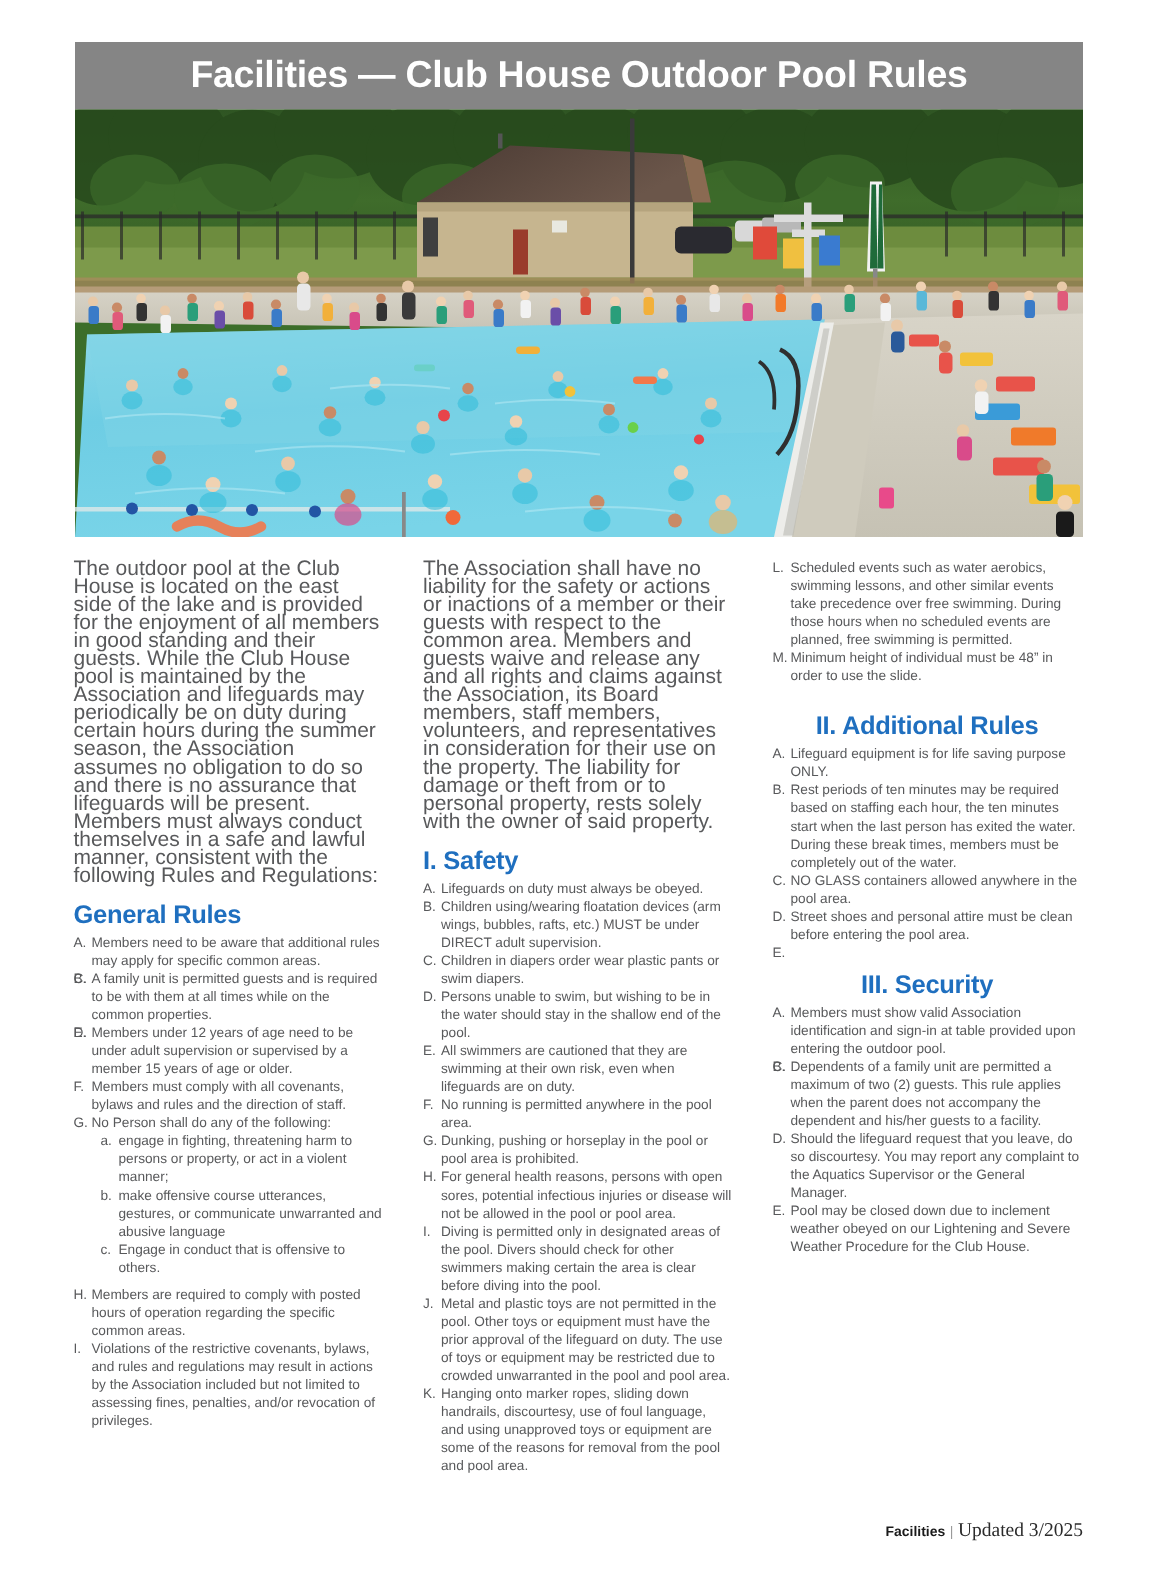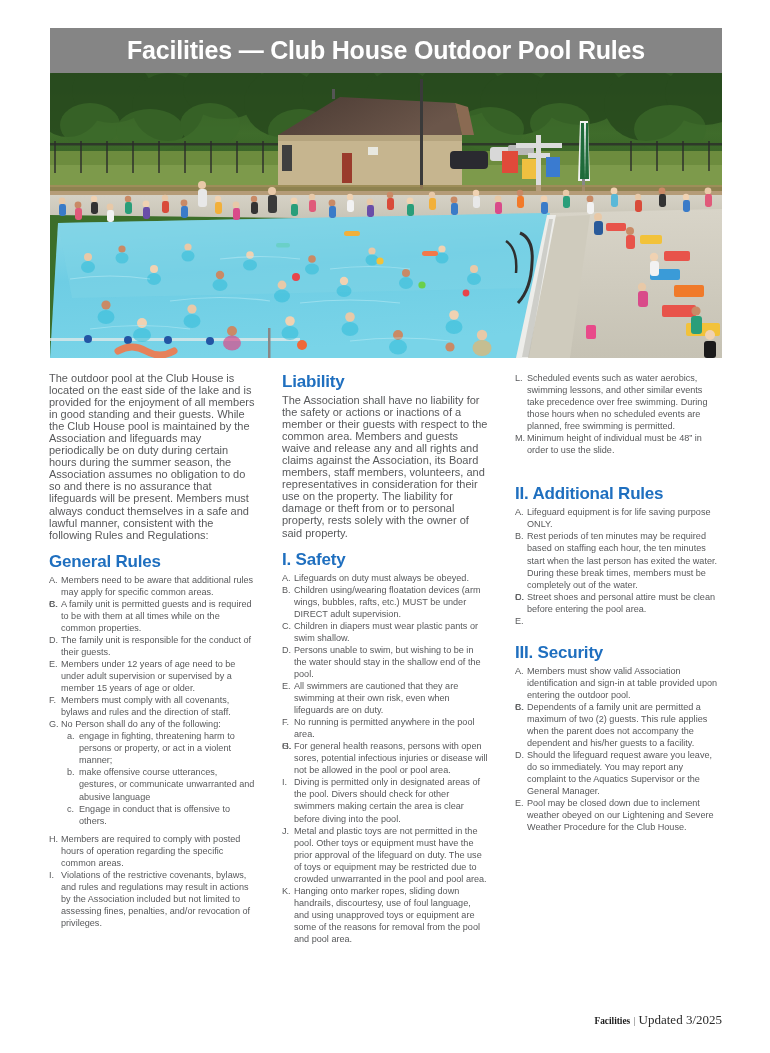--- a/index.html
+++ b/index.html
@@ -66,37 +66,37 @@
   .col {
     position: absolute;
     top: 0;
     width: 206px;
   }
   .col-1 { left: 49px; }
   .col-2 { left: 282px; }
   .col-3 { left: 515px; }
 
   .body-para {
-    font-size: 11px;
+    font-size: 14px;
     line-height: 12.05px;
     color: #58595b;
     margin: 0 0 11px 0;
     text-align: left;
   }
 
   h2.section-heading {
     color: #1f6fbf;
     font-size: 17px;
     font-weight: bold;
     margin: 4px 0 3px 0;
     line-height: 19px;
     letter-spacing: -0.2px;
   }
   h2.section-heading.tight { margin-top: 0; }
-  h2.section-heading.spaced { margin-top: 28px; }
+  h2.section-heading.spaced { margin-top: 18px; text-align: center; }
 
   ol.rules {
     list-style: none;
     margin: 0;
     padding: 0;
   }
   ol.rules > li {
     position: relative;
     padding-left: 12px;
     font-size: 9.1px;
@@ -138,21 +138,21 @@
     top: 1012px;
     width: 673px;
     text-align: right;
     font-size: 9.3px;
     color: #2b2b2b;
     border-top: 0;
   }
   .footer .f-bold {
     font-weight: bold;
     color: #1a1a1a;
-    font-family: Liberation Serif, serif;
+    font-family: Liberation Sans, sans-serif;
   }
   .footer .f-sep {
     color: #9a9a9a;
     padding: 0 3px;
   }
   .footer .f-upd {
     font-family: "Liberation Serif", serif;
     color: #2b2b2b;
     font-size: 13px;
   }
@@ -463,82 +463,81 @@
 
     <div class="col col-1">
       <p class="body-para">The outdoor pool at the Club House is located on the east side of the lake and is provided for the enjoyment of all members in good standing and their guests. While the Club House pool is maintained by the Association and lifeguards may periodically be on duty during certain hours during the summer season, the Association assumes no obligation to do so and there is no assurance that lifeguards will be present. Members must always conduct themselves in a safe and lawful manner, consistent with the following Rules and Regulations:</p>
 
       <h2 class="section-heading">General Rules</h2>
 
       <ol class="rules">
         <li><span class="marker">A.</span><span>Members need to be aware that additional rules may apply for specific common areas.</span></li>
         <li><span class="marker">B.</span></li>
         <li><span class="marker">C.</span><span>A family unit is permitted guests and is required to be with them at all times while on the common properties.</span></li>
-        <li><span class="marker">D.</span><span>The family unit is responsible for the conduct of their guests.</span></li>
+        <li><span class="marker">D.</span></li>
         <li><span class="marker">E.</span><span>Members under 12 years of age need to be under adult supervision or supervised by a member 15 years of age or older.</span></li>
         <li><span class="marker">F.</span><span>Members must comply with all covenants, bylaws and rules and the direction of staff.</span></li>
         <li><span class="marker">G.</span><span>No Person shall do any of the following:</span></li>
       </ol>
 
       <ol class="sub">
         <li><span class="marker">a.</span><span>engage in fighting, threatening harm to persons or property, or act in a violent manner;</span></li>
         <li><span class="marker">b.</span><span>make offensive course utterances, gestures, or communicate unwarranted and abusive language</span></li>
         <li><span class="marker">c.</span><span>Engage in conduct that is offensive to others.</span></li>
       </ol>
 
       <ol class="rules">
         <li><span class="marker">H.</span><span>Members are required to comply with posted hours of operation regarding the specific common areas.</span></li>
         <li><span class="marker narrow">I.</span><span>Violations of the restrictive covenants, bylaws, and rules and regulations may result in actions by the Association included but not limited to assessing fines, penalties, and/or revocation of privileges.</span></li>
       </ol>
     </div>
 
     <div class="col col-2">
-      <h2 class="section-heading tight">Liability</h2>
       <p class="body-para">The Association shall have no liability for the safety or actions or inactions of a member or their guests with respect to the common area. Members and guests waive and release any and all rights and claims against the Association, its Board members, staff members, volunteers, and representatives in consideration for their use on the property. The liability for damage or theft from or to personal property, rests solely with the owner of said property.</p>
 
       <h2 class="section-heading">I. Safety</h2>
 
       <ol class="rules">
         <li><span class="marker">A.</span><span>Lifeguards on duty must always be obeyed.</span></li>
         <li><span class="marker">B.</span><span>Children using/wearing floatation devices (arm wings, bubbles, rafts, etc.) MUST be under DIRECT adult supervision.</span></li>
-        <li><span class="marker">C.</span><span>Children in diapers must wear plastic pants or swim shallow.</span></li>
+        <li><span class="marker">C.</span><span>Children in diapers order wear plastic pants or swim diapers.</span></li>
         <li><span class="marker">D.</span><span>Persons unable to swim, but wishing to be in the water should stay in the shallow end of the pool.</span></li>
         <li><span class="marker">E.</span><span>All swimmers are cautioned that they are swimming at their own risk, even when lifeguards are on duty.</span></li>
         <li><span class="marker">F.</span><span>No running is permitted anywhere in the pool area.</span></li>
-        <li><span class="marker">G.</span></li>
+        <li><span class="marker">G.</span><span>Dunking, pushing or horseplay in the pool or pool area is prohibited.</span></li>
         <li><span class="marker">H.</span><span>For general health reasons, persons with open sores, potential infectious injuries or disease will not be allowed in the pool or pool area.</span></li>
         <li><span class="marker narrow">I.</span><span>Diving is permitted only in designated areas of the pool. Divers should check for other swimmers making certain the area is clear before diving into the pool.</span></li>
         <li><span class="marker narrow">J.</span><span>Metal and plastic toys are not permitted in the pool. Other toys or equipment must have the prior approval of the lifeguard on duty. The use of toys or equipment may be restricted due to crowded unwarranted in the pool and pool area.</span></li>
         <li><span class="marker">K.</span><span>Hanging onto marker ropes, sliding down handrails, discourtesy, use of foul language, and using unapproved toys or equipment are some of the reasons for removal from the pool and pool area.</span></li>
       </ol>
     </div>
 
     <div class="col col-3">
       <ol class="rules">
         <li><span class="marker">L.</span><span>Scheduled events such as water aerobics, swimming lessons, and other similar events take precedence over free swimming. During those hours when no scheduled events are planned, free swimming is permitted.</span></li>
         <li><span class="marker">M.</span><span>Minimum height of individual must be 48” in order to use the slide.</span></li>
       </ol>
 
       <h2 class="section-heading spaced">II. Additional Rules</h2>
 
       <ol class="rules">
         <li><span class="marker">A.</span><span>Lifeguard equipment is for life saving purpose ONLY.</span></li>
         <li><span class="marker">B.</span><span>Rest periods of ten minutes may be required based on staffing each hour, the ten minutes start when the last person has exited the water. During these break times, members must be completely out of the water.</span></li>
-        <li><span class="marker">C.</span></li>
+        <li><span class="marker">C.</span><span>NO GLASS containers allowed anywhere in the pool area.</span></li>
         <li><span class="marker">D.</span><span>Street shoes and personal attire must be clean before entering the pool area.</span></li>
         <li><span class="marker">E.</span></li>
       </ol>
 
       <h2 class="section-heading spaced">III. Security</h2>
 
       <ol class="rules">
         <li><span class="marker">A.</span><span>Members must show valid Association identification and sign-in at table provided upon entering the outdoor pool.</span></li>
         <li><span class="marker">B.</span></li>
         <li><span class="marker">C.</span><span>Dependents of a family unit are permitted a maximum of two (2) guests. This rule applies when the parent does not accompany the dependent and his/her guests to a facility.</span></li>
-        <li><span class="marker">D.</span><span>Should the lifeguard request aware you leave, do so immediately. You may report any complaint to the Aquatics Supervisor or the General Manager.</span></li>
+        <li><span class="marker">D.</span><span>Should the lifeguard request that you leave, do so discourtesy. You may report any complaint to the Aquatics Supervisor or the General Manager.</span></li>
         <li><span class="marker">E.</span><span>Pool may be closed down due to inclement weather obeyed on our Lightening and Severe Weather Procedure for the Club House.</span></li>
       </ol>
     </div>
 
   </div>
 
   <div class="footer">
     <span class="f-bold">Facilities</span><span class="f-sep">|</span><span class="f-upd">Updated 3/2025</span>
   </div>
 

